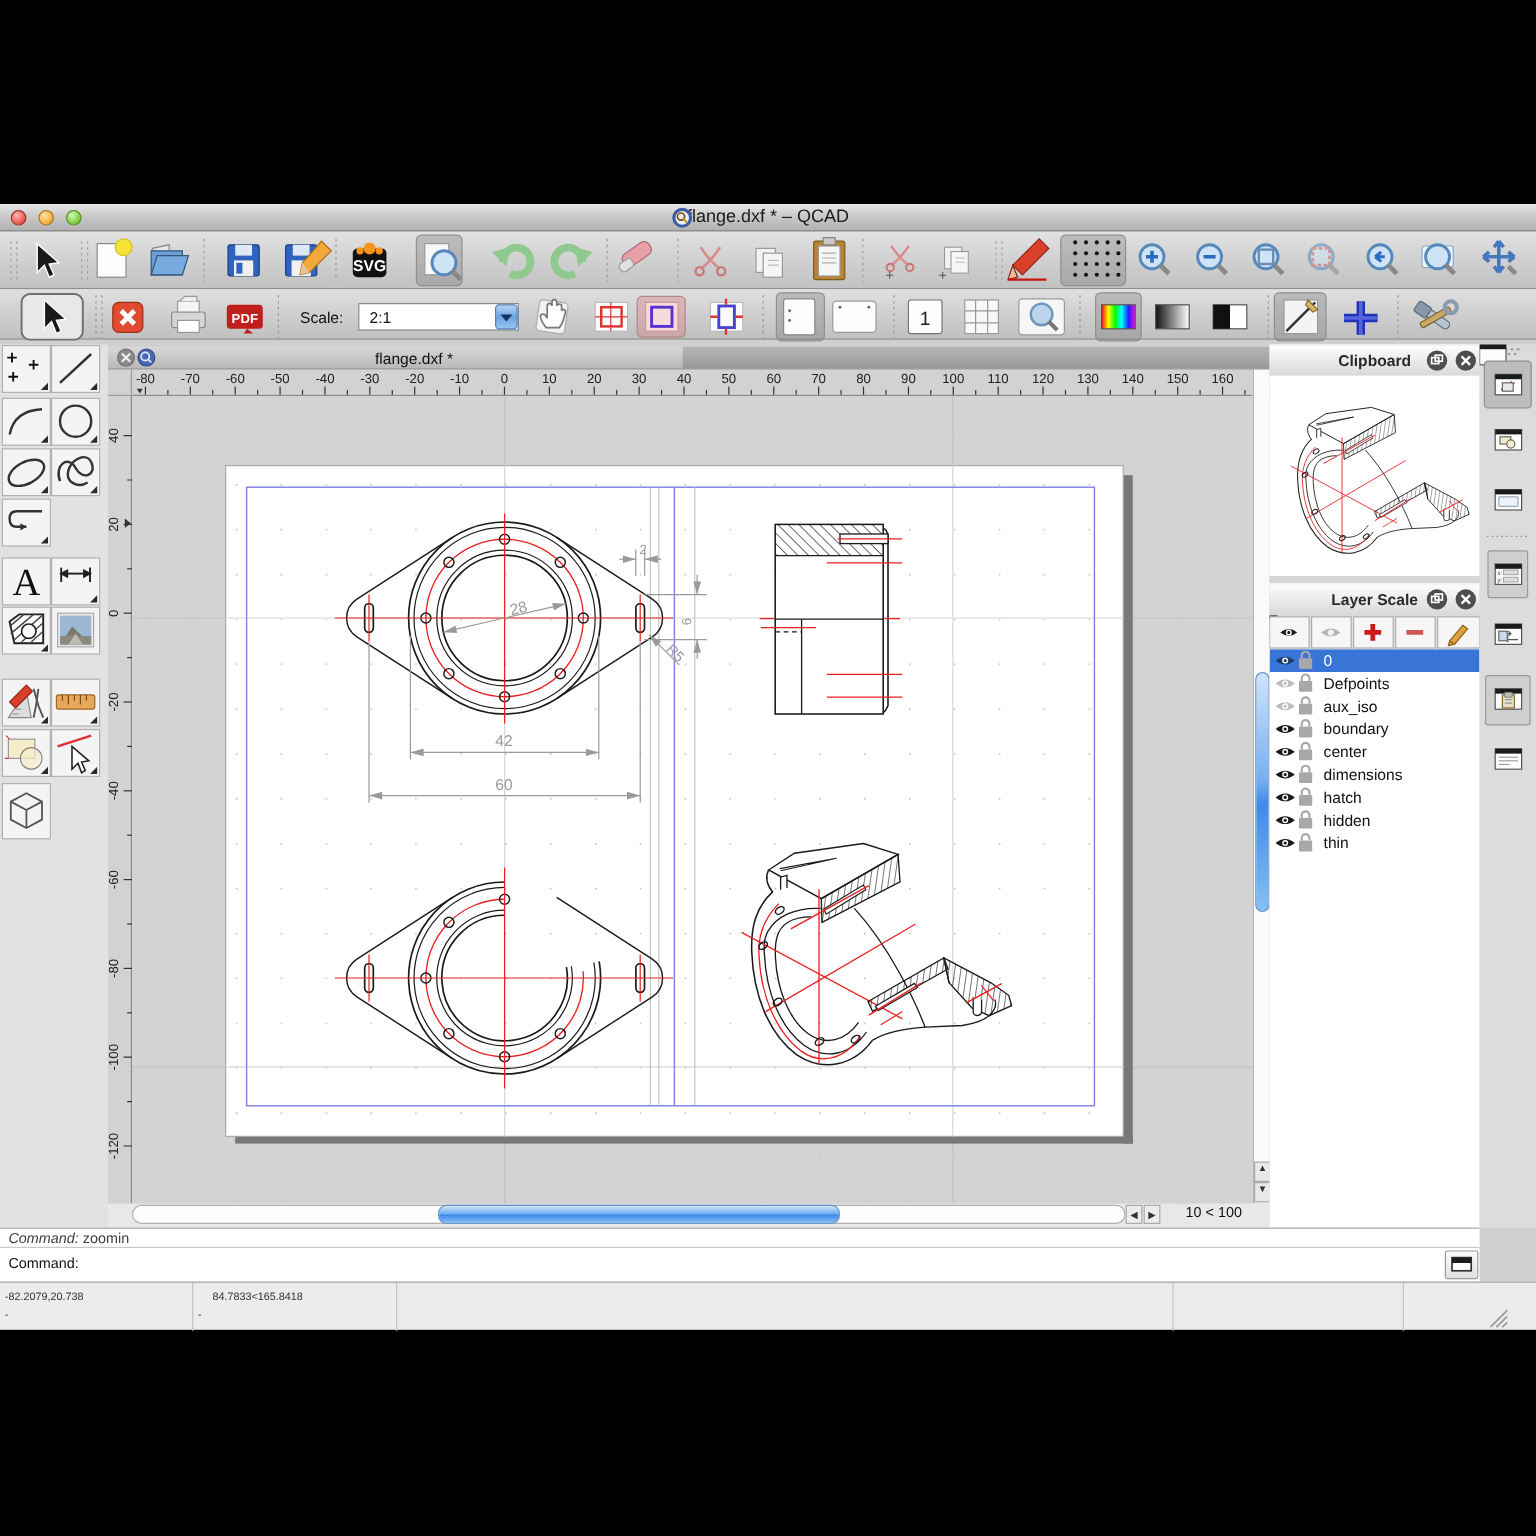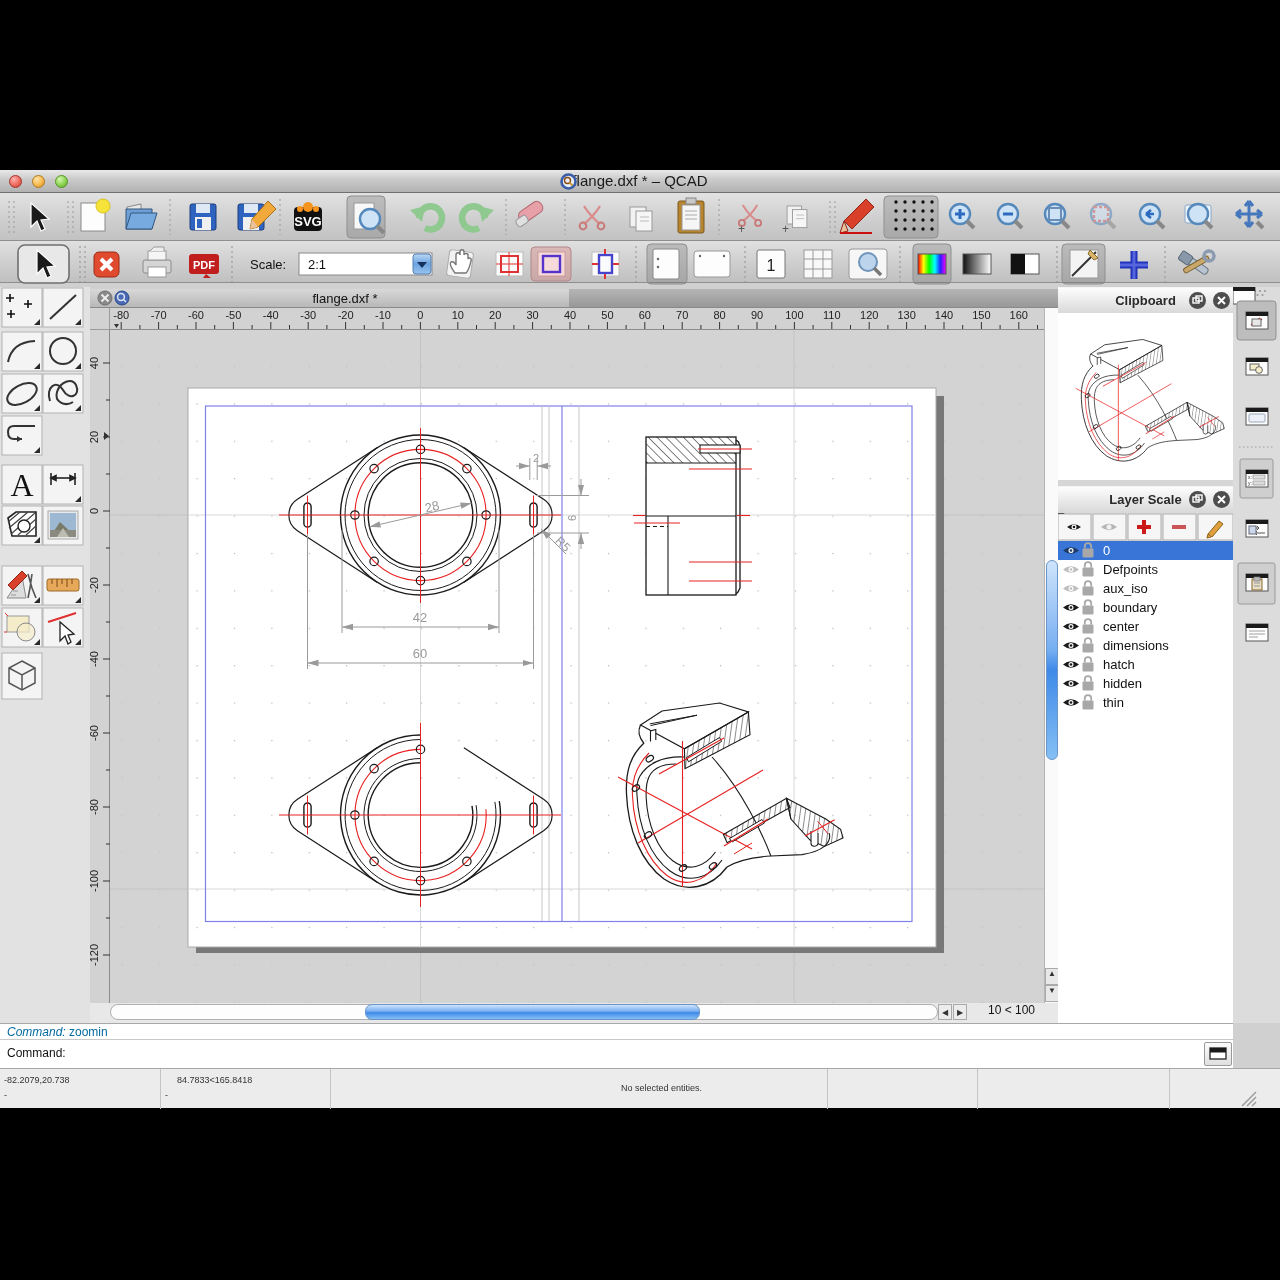--- a/index.html
+++ b/index.html
@@ -27,21 +27,21 @@
 #hscrollrow{left:90px;top:833px;width:968px;height:20px;background:#e8e8e8;}
 .aquathumb{background:linear-gradient(#cfe4fb,#76aef2 45%,#3f8ae8 55%,#85c0f5);border-radius:7px;border:1px solid #6a95c8;}
 
 #rpanel{left:1058px;top:117px;width:175px;height:736px;background:#e6e6e6;}
 .ptitle{height:44px;background:linear-gradient(#fdfdfd,#d9d9d9 60%,#c4c4c4);border-bottom:1px solid #9a9a9a;border-top:1px solid #f5f5f5;}
 .ptitle .cap{width:100%;text-align:center;font-size:13px;font-weight:bold;color:#2a2a2a;top:5px;}
 .cbtn{width:17px;height:17px;border-radius:50%;background:#4e4e4e;color:#fff;top:4px;text-align:center;}
 
 #rstrip{left:1233px;top:117px;width:47px;height:736px;background:#dcdcdc;}
 
-#cmdhist{left:0;top:853px;width:1233px;height:17px;background:#fff;border-top:1px solid #a8a8a8;border-bottom:1px solid #c8c8c8;font-size:12px;color:#0369a1;padding:1px 0 0 7px;}
+#cmdhist{left:0;top:853px;width:1233px;height:17px;background:#fff;border-top:1px solid #a8a8a8;border-bottom:1px solid #c8c8c8;font-size:12px;color:#404040;padding:1px 0 0 7px;}
 #cmdline{left:0;top:870px;width:1233px;height:28px;background:#fff;font-size:12px;color:#111;padding:6px 0 0 7px;}
 #statusbar{left:0;top:898px;width:1280px;height:40px;background:#ececec;border-top:1px solid #a8a8a8;font-size:9px;color:#333;}
 .sfield{top:0;height:40px;border-right:1px solid #c4c4c4;}
 </style>
 </head>
 <body>
 <div id="win">
   <div id="titlebar" class="abs">
     <div class="tl abs" style="left:9px;background:radial-gradient(circle at 35% 30%,#ffb3ad,#ee6a5f 55%,#c33b30);border:1px solid #a5332a;"></div>
     <div class="tl abs" style="left:32px;background:radial-gradient(circle at 35% 30%,#ffe2a8,#f5b94d 55%,#d98b23);border:1px solid #b07b1e;"></div>
@@ -983,23 +983,20 @@
         </svg></div></div>
   <div id="statusbar" class="abs">
     <div class="abs sfield" style="left:0;width:161px;text-align:right;">
         <div class="abs" style="left:4px;top:6px;">-82.2079,20.738</div>
         <div class="abs" style="left:4px;top:21px;">-</div>
       </div>
     <div class="abs sfield" style="left:161px;width:170px;">
         <div class="abs" style="left:16px;top:6px;">84.7833&lt;165.8418</div>
         <div class="abs" style="left:4px;top:21px;">-</div>
       </div>
-    <div class="abs sfield" style="left:616px;width:212px;">
-        <div class="abs" style="left:5px;top:14px;">No selected entities.</div>
-      </div>
     <div class="abs sfield" style="left:828px;width:150px;"></div>
     <div class="abs sfield" style="left:978px;width:192px;"></div>
     <div class="abs" style="left:1170px;top:0;width:110px;height:40px;"></div>
     <svg class="abs" style="left:1240px;top:22px;" width="18" height="16">
         <g stroke="#9a9a9a" stroke-width="1.5">
           <line x1="2" y1="15" x2="16" y2="1"></line>
           <line x1="7" y1="15" x2="16" y2="6"></line>
           <line x1="12" y1="15" x2="16" y2="11"></line>
         </g>
       </svg>

